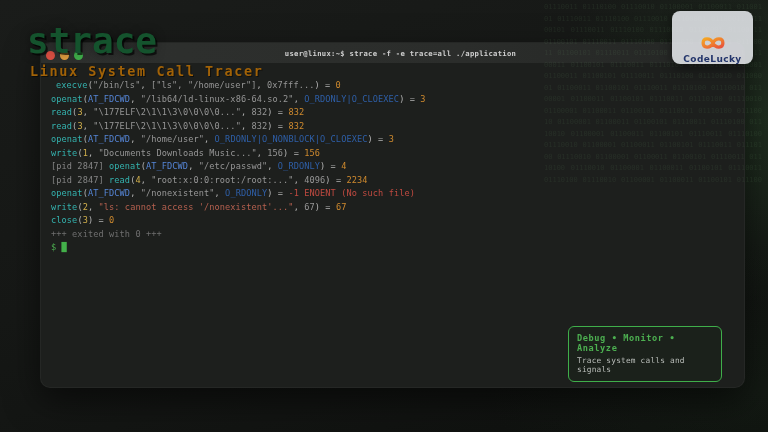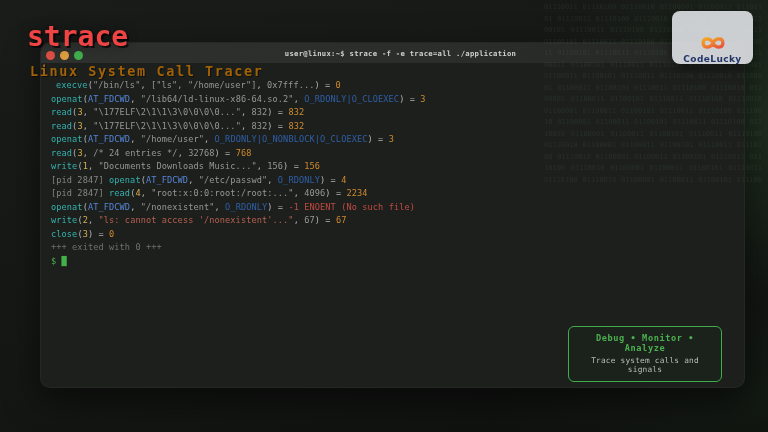--- a/index.html
+++ b/index.html
@@ -57,22 +57,22 @@
   
   .traffic-dots { position:absolute; left:46px; top:51px; display:flex; gap:5px; z-index:5; }
   .dot { width:9px; height:9px; border-radius:50%; display:inline-block; }
   .dot.red    { background:#d94f43; }
   .dot.yellow { background:#dd9b3f; }
   .dot.green  { background:#3fae4a; }
 
   
   .logo {
     position:absolute; left:27px; top:20px; z-index:6;
-    font-family:"DejaVu Sans Mono", monospace; font-size:28px; font-weight:bold;
-    color:#ef4444; letter-spacing:0px;
+    font-family:"DejaVu Sans Mono", monospace; font-size:36px; font-weight:bold;
+    color:#14532d; letter-spacing:0px;
     text-shadow:2px 2px 0 rgba(0,0,0,0.65), 0 0 10px rgba(0,0,0,0.5);
   }
 
   
   .heading {
     position:absolute; left:30px; top:63px; z-index:6;
     font-family:"DejaVu Sans Mono", monospace; font-size:13.5px; font-weight:600;
     color:#a16207; letter-spacing:1.6px;
     text-shadow:1px 1px 0 rgba(0,0,0,0.5);
   }
@@ -85,21 +85,21 @@
     display:flex; flex-direction:column; align-items:center; justify-content:flex-end; gap:1px;
     padding-top:2px;
   }
   .badge-brand { font-family:"DejaVu Sans", sans-serif; font-size:9px; font-weight:bold; color:#23356b; letter-spacing:0.4px; }
 
   
   .info-box {
     position:absolute; right:46px; bottom:50px; width:154px; z-index:5;
     border:1px solid #3fae4a; border-radius:6px;
     background:rgba(25,35,25,0.55);
-    padding:6px 8px 7px 8px; text-align:center;
+    padding:6px 8px 7px 8px; 
   }
   .info-line1 { font-size:8.6px; font-weight:bold; color:#4caf50; letter-spacing:0.6px; }
   .info-line2 { font-size:7.8px; color:#b9bdb9; margin-top:3px; letter-spacing:0.2px; }
 </style>
 </head>
 <body>
 
 <div class="page">
 
   <div class="binary-texture">01110011 01110100 01110010 01100001 01100011 01100101 01110011 01110100 01110010 01100001 01100011 01100101 01110011 01110100 01110010 01100001 01100011 01100101 01110011 01110100 01110010 01100001 01100011 01100101 01110011 01110100 01110010 01100001 01100011 01100101 01110011 01110100 01110010 01100001 01100011 01100101 01110011 01110100 01110010 01100001 01100011 01100101 01110011 01110100 01110010 01100001 01100011 01100101 01110011 01110100 01110010 01100001 01100011 01100101 01110011 01110100 01110010 01100001 01100011 01100101 01110011 01110100 01110010 01100001 01100011 01100101 01110011 01110100 01110010 01100001 01100011 01100101 01110011 01110100 01110010 01100001 01100011 01100101 01110011 01110100 01110010 01100001 01100011 01100101 01110011 01110100 01110010 01100001 01100011 01100101 01110011 01110100 01110010 01100001 01100011 01100101 01110011 01110100 01110010 01100001 01100011 01100101 01110011 01110100 01110010 01100001 01100011 01100101 01110011 01110100 01110010 01100001 01100011 01100101 01110011 01110100 01110010 01100001 01100011 01100101 01110011 01110100 01110010 01100001 01100011 01100101 01110011 01110100 01110010 01100001 01100011 01100101 01110011 01110100 01110010 01100001 01100011 01100101 01110011 01110100 01110010 01100001 01100011 01100101 01110011 01110100 01110010 01100001 01100011 01100101 01110011 01110100 01110010 01100001 01100011 01100101 01110011 01110100 01110010 01100001 01100011 01100101 01110011 01110100 01110010 01100001 01100011 01100101 </div>
@@ -107,21 +107,20 @@
   <div class="terminal-panel">
     <div class="titlebar">
       <span class="titlebar-cmd">user@linux:~$ strace -f -e trace=all ./application</span>
     </div>
     <div class="term-body">
         <div class="term-line"><span class="c-sys">execve</span><span class="c-pun">(</span><span class="c-str">"/bin/ls"</span><span class="c-pun">, </span><span class="c-str">["ls", "/home/user"]</span><span class="c-pun">, </span><span class="c-str">0x7fff...</span><span class="c-pun">) = </span><span class="c-ret">0</span></div>
         <div class="term-line"><span class="c-sys">openat</span><span class="c-pun">(</span><span class="c-const">AT_FDCWD</span><span class="c-pun">, </span><span class="c-str">"/lib64/ld-linux-x86-64.so.2"</span><span class="c-pun">, </span><span class="c-flag">O_RDONLY|O_CLOEXEC</span><span class="c-pun">) = </span><span class="c-ret">3</span></div>
         <div class="term-line"><span class="c-sys">read</span><span class="c-pun">(</span><span class="c-num">3</span><span class="c-pun">, </span><span class="c-str">"\177ELF\2\1\1\3\0\0\0\0..."</span><span class="c-pun">, </span><span class="c-str">832</span><span class="c-pun">) = </span><span class="c-ret">832</span></div>
         <div class="term-line"><span class="c-sys">read</span><span class="c-pun">(</span><span class="c-num">3</span><span class="c-pun">, </span><span class="c-str">"\177ELF\2\1\1\3\0\0\0\0..."</span><span class="c-pun">, </span><span class="c-str">832</span><span class="c-pun">) = </span><span class="c-ret">832</span></div>
         <div class="term-line"><span class="c-sys">openat</span><span class="c-pun">(</span><span class="c-const">AT_FDCWD</span><span class="c-pun">, </span><span class="c-str">"/home/user"</span><span class="c-pun">, </span><span class="c-flag">O_RDONLY|O_NONBLOCK|O_CLOEXEC</span><span class="c-pun">) = </span><span class="c-ret">3</span></div>
-        <div class="term-line"><span class="c-sys">read</span><span class="c-pun">(</span><span class="c-num">3</span><span class="c-pun">, </span><span class="c-str">/* 24 entries */</span><span class="c-pun">, </span><span class="c-str">32768</span><span class="c-pun">) = </span><span class="c-ret">768</span></div>
         <div class="term-line"><span class="c-sys">write</span><span class="c-pun">(</span><span class="c-num">1</span><span class="c-pun">, </span><span class="c-str">"Documents Downloads Music..."</span><span class="c-pun">, </span><span class="c-str">156</span><span class="c-pun">) = </span><span class="c-ret">156</span></div>
         <div class="term-line"><span class="c-pid">[pid 2847] </span><span class="c-sys">openat</span><span class="c-pun">(</span><span class="c-const">AT_FDCWD</span><span class="c-pun">, </span><span class="c-str">"/etc/passwd"</span><span class="c-pun">, </span><span class="c-flag">O_RDONLY</span><span class="c-pun">) = </span><span class="c-ret">4</span></div>
         <div class="term-line"><span class="c-pid">[pid 2847] </span><span class="c-sys">read</span><span class="c-pun">(</span><span class="c-num">4</span><span class="c-pun">, </span><span class="c-str">"root:x:0:0:root:/root:..."</span><span class="c-pun">, </span><span class="c-str">4096</span><span class="c-pun">) = </span><span class="c-ret">2234</span></div>
         <div class="term-line"><span class="c-sys">openat</span><span class="c-pun">(</span><span class="c-const">AT_FDCWD</span><span class="c-pun">, </span><span class="c-str">"/nonexistent"</span><span class="c-pun">, </span><span class="c-flag">O_RDONLY</span><span class="c-pun">) = </span><span class="c-err">-1 ENOENT (No such file)</span></div>
         <div class="term-line"><span class="c-sys">write</span><span class="c-pun">(</span><span class="c-num">2</span><span class="c-pun">, </span><span class="c-errstr">"ls: cannot access '/nonexistent'..."</span><span class="c-pun">, </span><span class="c-str">67</span><span class="c-pun">) = </span><span class="c-ret">67</span></div>
         <div class="term-line"><span class="c-sys">close</span><span class="c-pun">(</span><span class="c-num">3</span><span class="c-pun">) = </span><span class="c-ret">0</span></div>
         <div class="term-line"><span class="c-dim">+++ exited with 0 +++</span></div>
         <div class="term-line"><span class="c-grn">$ </span><span class="c-cursor">█</span></div>
       </div>
   </div>

